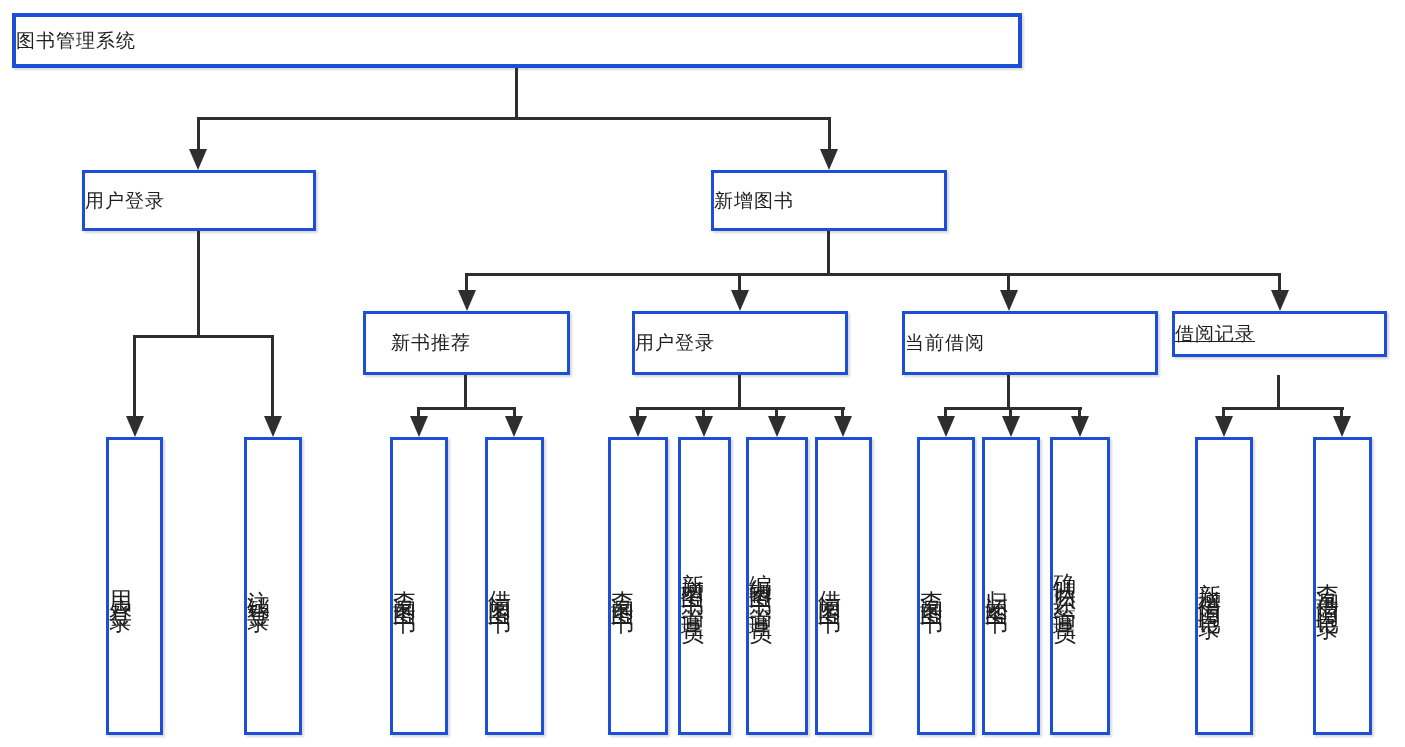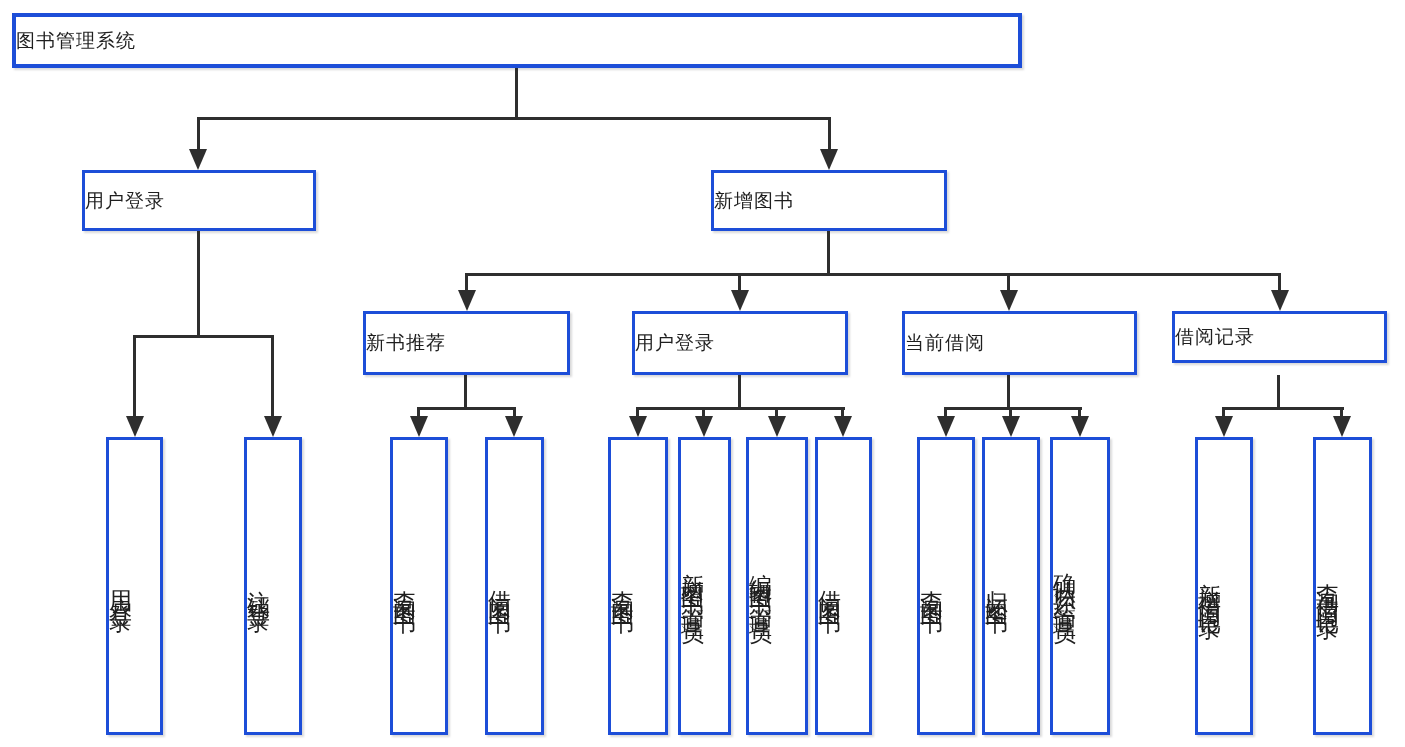--- a/index.html
+++ b/index.html
@@ -66,30 +66,30 @@
   <div class="hline" style="left:465px;top:273px;width:816px;"></div>
   <div class="vline" style="left:465px;top:273px;height:19px;"></div>
   <div class="arrow" style="left:458px;top:290px;"></div>
   <div class="vline" style="left:738px;top:273px;height:19px;"></div>
   <div class="arrow" style="left:731px;top:290px;"></div>
   <div class="vline" style="left:1007px;top:273px;height:19px;"></div>
   <div class="arrow" style="left:1000px;top:290px;"></div>
   <div class="vline" style="left:1278px;top:273px;height:19px;"></div>
   <div class="arrow" style="left:1271px;top:290px;"></div>
 
-  <div class="box" style="left:363px;top:311px;width:207px;height:64px;">
+  <div class="box" style="left:363px;top:311px;width:207px;height:64px;padding-left:25px;">
     <span class="hlabel">新书推荐</span>
   </div>
   <div class="box" style="left:632px;top:311px;width:216px;height:64px;">
     <span class="hlabel">用户登录</span>
   </div>
-  <div class="box" style="left:902px;top:311px;width:235px;height:64px;">
+  <div class="box" style="left:902px;top:311px;width:256px;height:64px;">
     <span class="hlabel">当前借阅</span>
   </div>
-  <div class="box" style="left:1172px;top:311px;width:215px;height:52px;">
+  <div class="box" style="left:1172px;top:311px;width:215px;height:46px;text-decoration:underline;">
     <span class="hlabel">借阅记录</span>
   </div>
 
   <div class="vline" style="left:464px;top:375px;height:32px;"></div>
   <div class="hline" style="left:417px;top:407px;width:99px;"></div>
   <div class="vline" style="left:417px;top:407px;height:11px;"></div>
   <div class="arrow" style="left:410px;top:416px;"></div>
   <div class="vline" style="left:513px;top:407px;height:11px;"></div>
   <div class="arrow" style="left:505px;top:416px;"></div>
 

